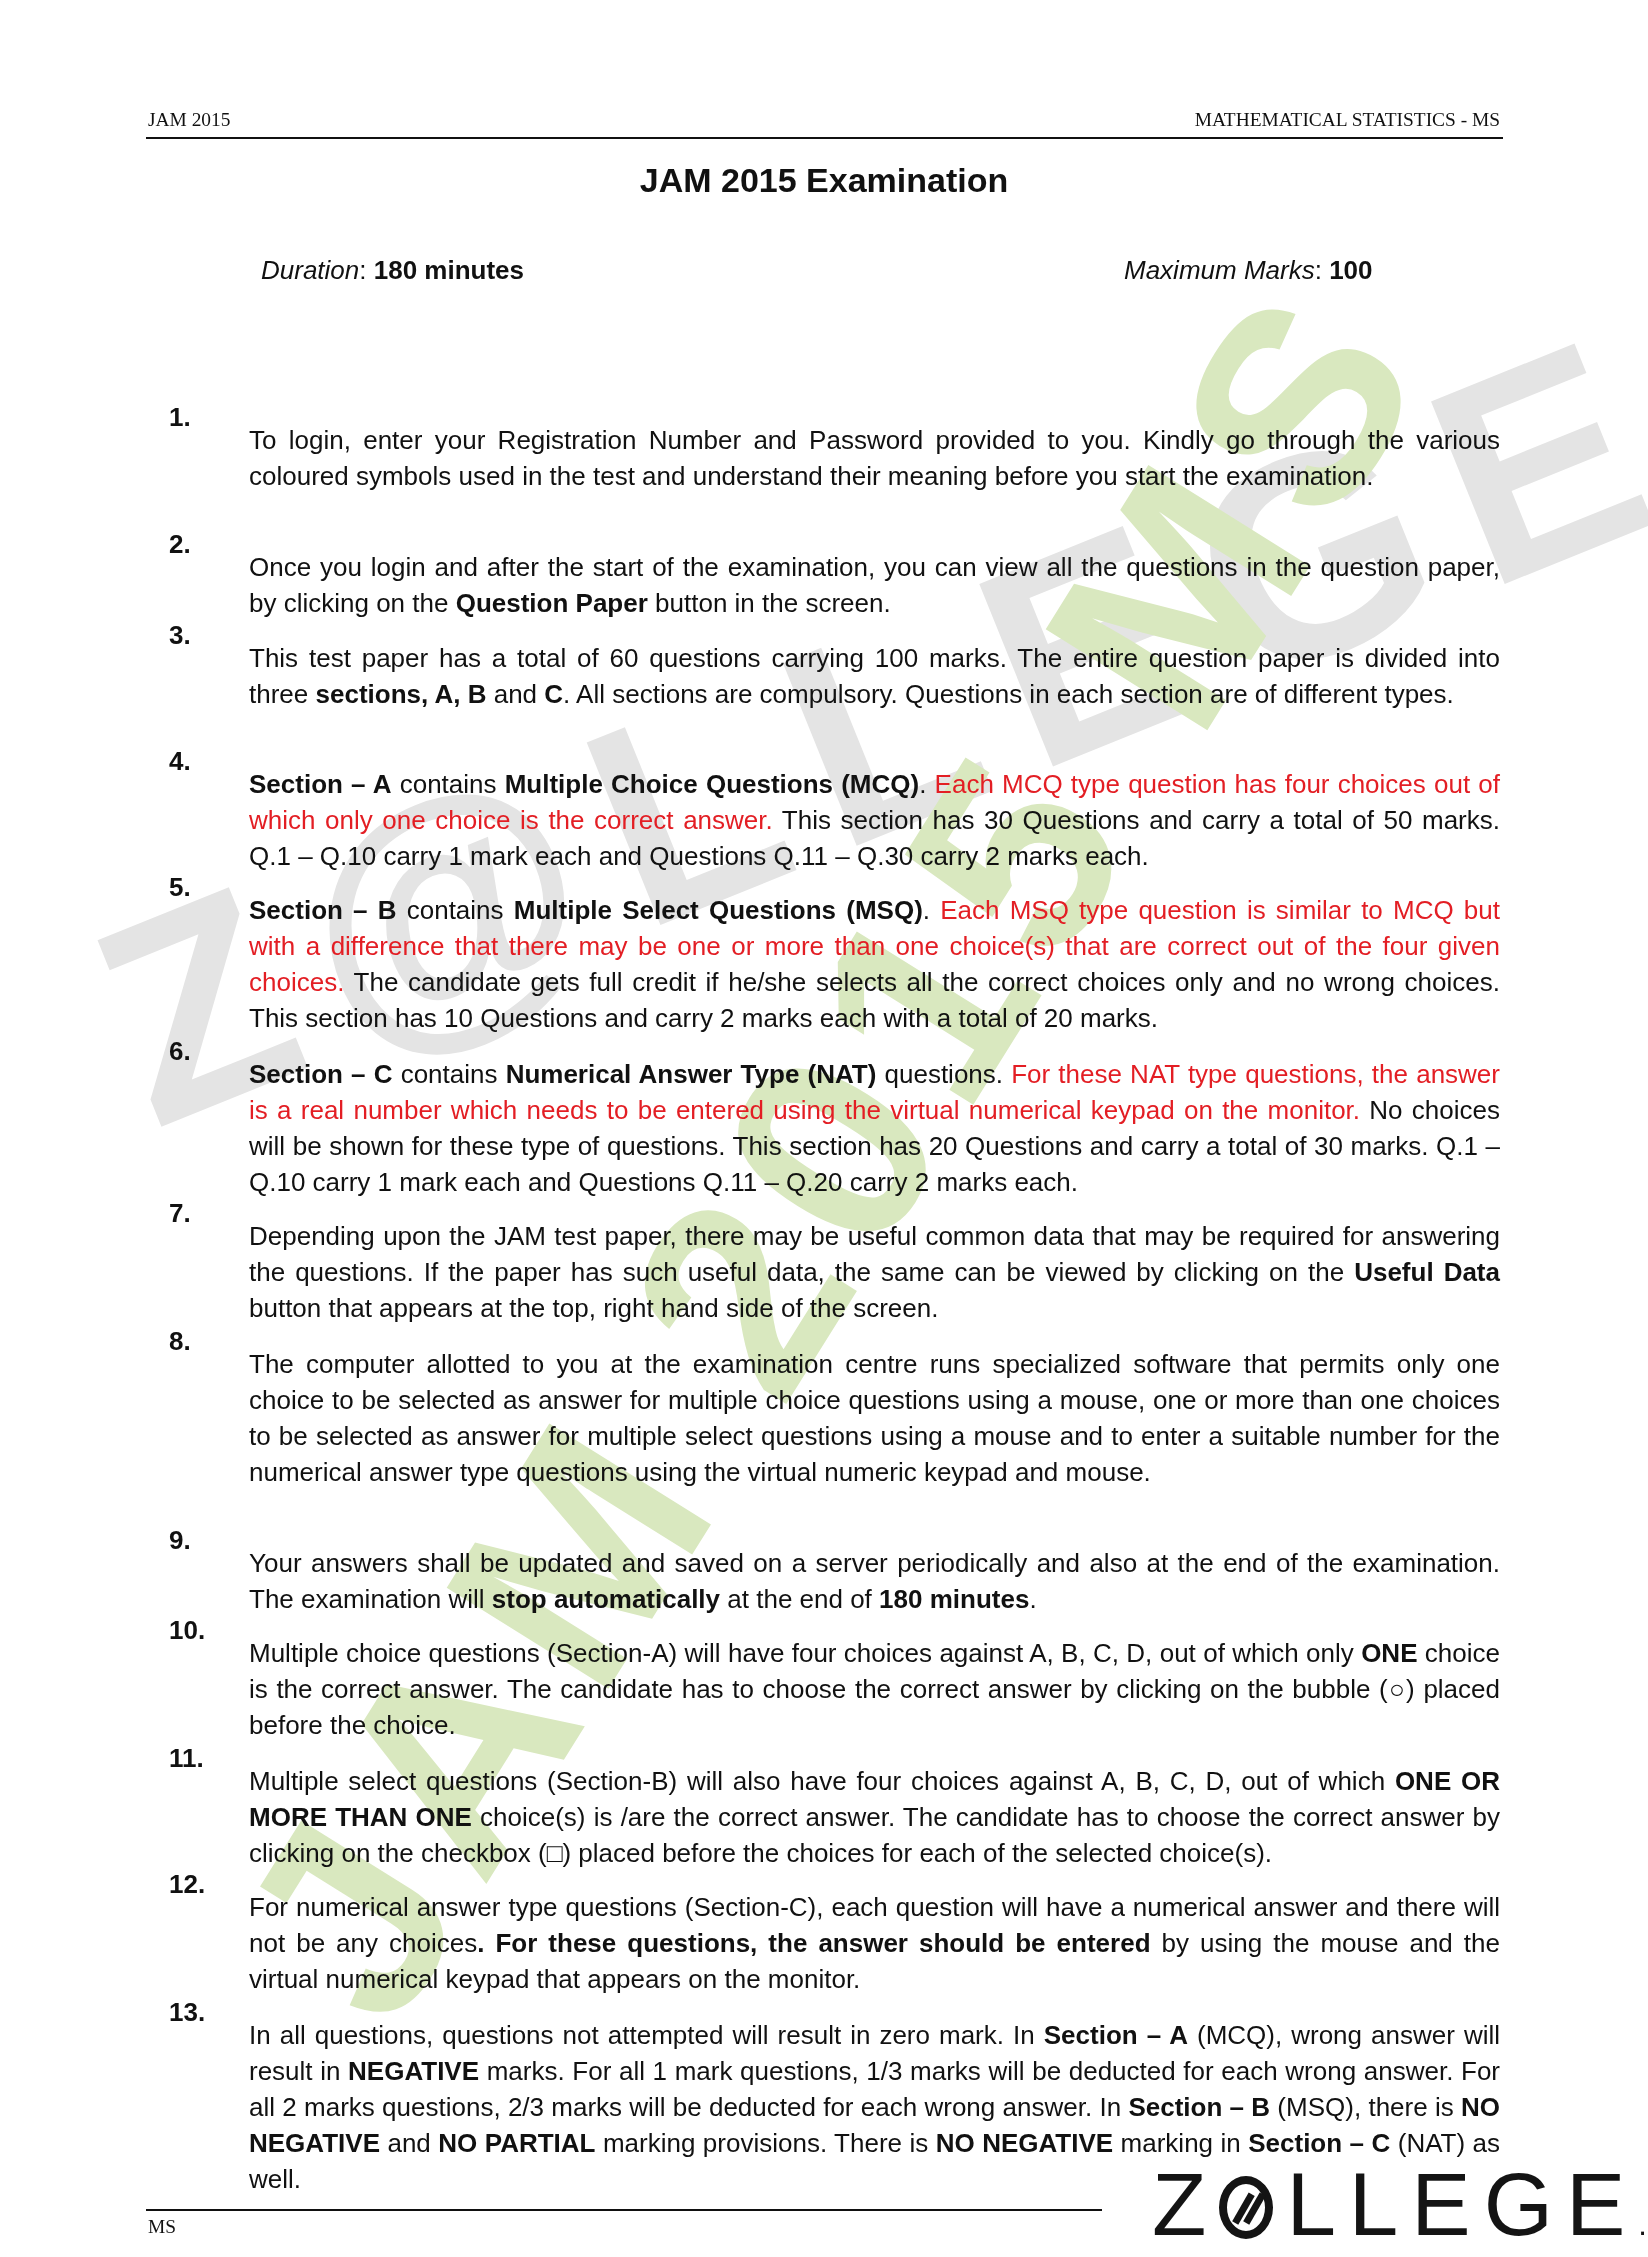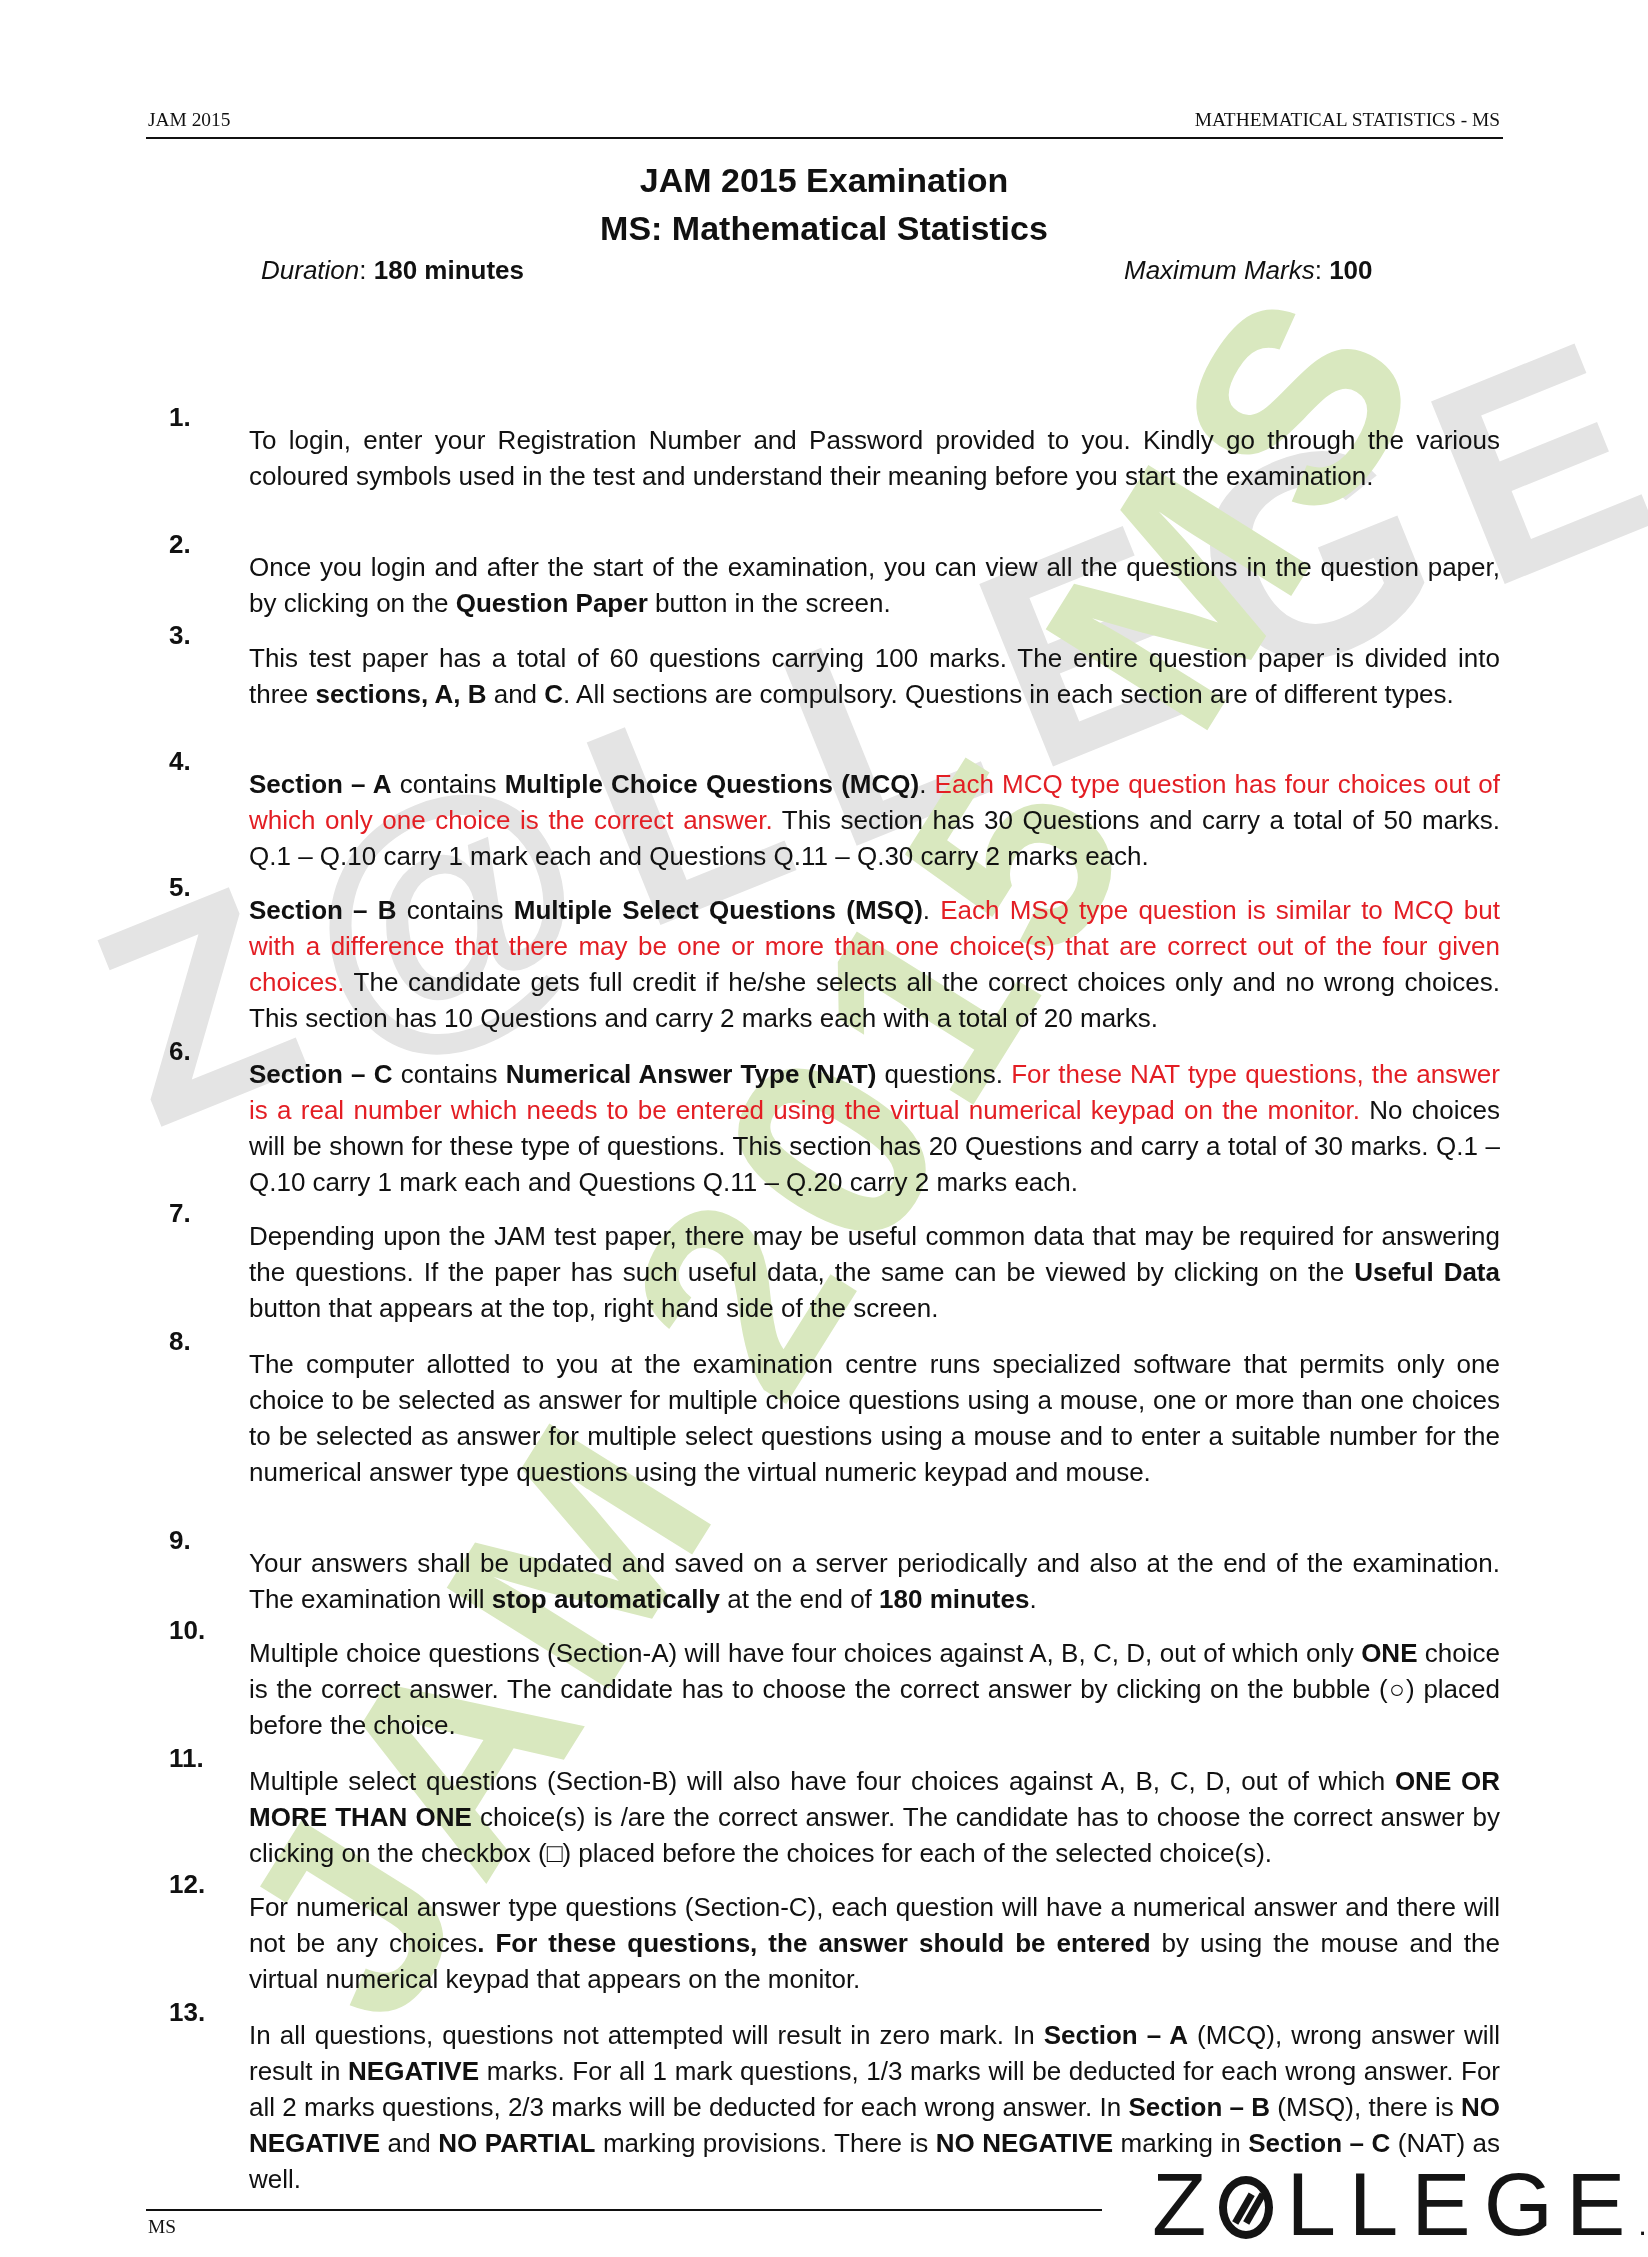--- a/index.html
+++ b/index.html
@@ -43,21 +43,20 @@
 <div class="page">
 
   <div class="wm wm-gray">Z@LLEGE.in</div>
   <div class="wm wm-green">JAM 2015 MS</div>
 
   <div class="running hdr-left">JAM 2015</div>
   <div class="running hdr-right">MATHEMATICAL STATISTICS - MS</div>
   <div class="rule rule-top"></div>
 
   <div class="c title1">JAM 2015 Examination</div>
-  <div class="c title2">MS: Mathematical Statistics</div>
 
   <div class="meta meta-left">
     <i>Duration</i>: <b>180 minutes</b>
   </div>
   <div class="meta meta-right">
     <i>Maximum Marks</i>: <b>100</b>
   </div>
 
 
   <div id="items">

